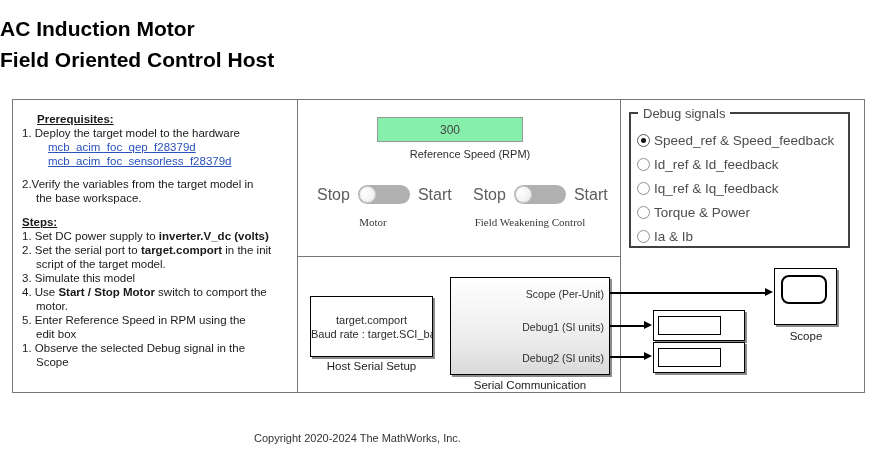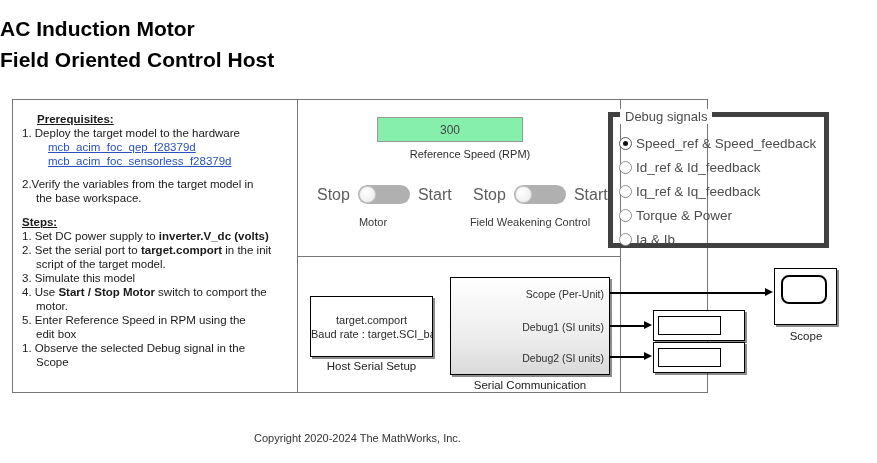--- a/index.html
+++ b/index.html
@@ -15,21 +15,21 @@
   
   .title {
     position: absolute; top: 13px; left: 0; width: 877px;
     font-weight: bold; font-size: 21px;
     line-height: 31px; color: #000;
   }
 
   
   .panel {
     position: absolute; left: 12px; top: 99px;
-    width: 696px; height: 294px;
+    width: 853px; height: 294px;
     border: 1px solid #777;
     background: #fff;
   }
   .vdiv { position: absolute; top: 0; width: 1px; height: 100%; background: #777; }
   .hdiv { position: absolute; left: 284px; top: 156px; width: 323px; height: 1px; background: #777; }
 
   
   .instructions {
     position: absolute; left: 9px; top: 12px; width: 274px;
     font-size: 11.5px; line-height: 14px; color: #1a1a1a;
@@ -65,27 +65,27 @@
     display: inline-block; position: relative; width: 52px; height: 19px;
     background: #b0b0b0; border-radius: 9.5px; cursor: pointer;
   }
   .sw-knob {
     position: absolute; left: 1px; top: 1px; width: 17px; height: 17px;
     border-radius: 50%;
     background: radial-gradient(circle at 35% 35%, #ffffff 0%, #f2f2f2 60%, #e3e3e3 100%);
     border: 1px solid #cdcdcd;
   }
   .sw-caption {
-    position: absolute; text-align: center; font-size: 11px; color: #383838; white-space: nowrap;
+    position: absolute; text-align: center; font-size: 11px; color: #383838; white-space: nowrap; font-family: Liberation Serif, serif;
   }
 
   
   .dbg-group {
-    position: absolute; left: 595px; top: 12px; width: 221px; height: 136px;
-    border: 5px solid #404040;
+    position: absolute; left: 616px; top: 12px; width: 221px; height: 136px;
+    border: 2px solid #404040;
   }
   .dbg-legend {
     position: absolute; top: -8px; left: 7px; background: #fff; padding: 0 5px;
     font-size: 13px; color: #4c4c4c; white-space: nowrap;
   }
   .dbg-list { padding: 19px 0 0 6px; display: flex; flex-direction: column; gap: 9px; }
   .dbg-row { display: flex; align-items: center; gap: 4px; cursor: pointer; height: 15px; }
   .radio {
     width: 13px; height: 13px; border-radius: 50%;
     border: 1px solid #8f8f8f; background: #fff; flex: 0 0 13px;

